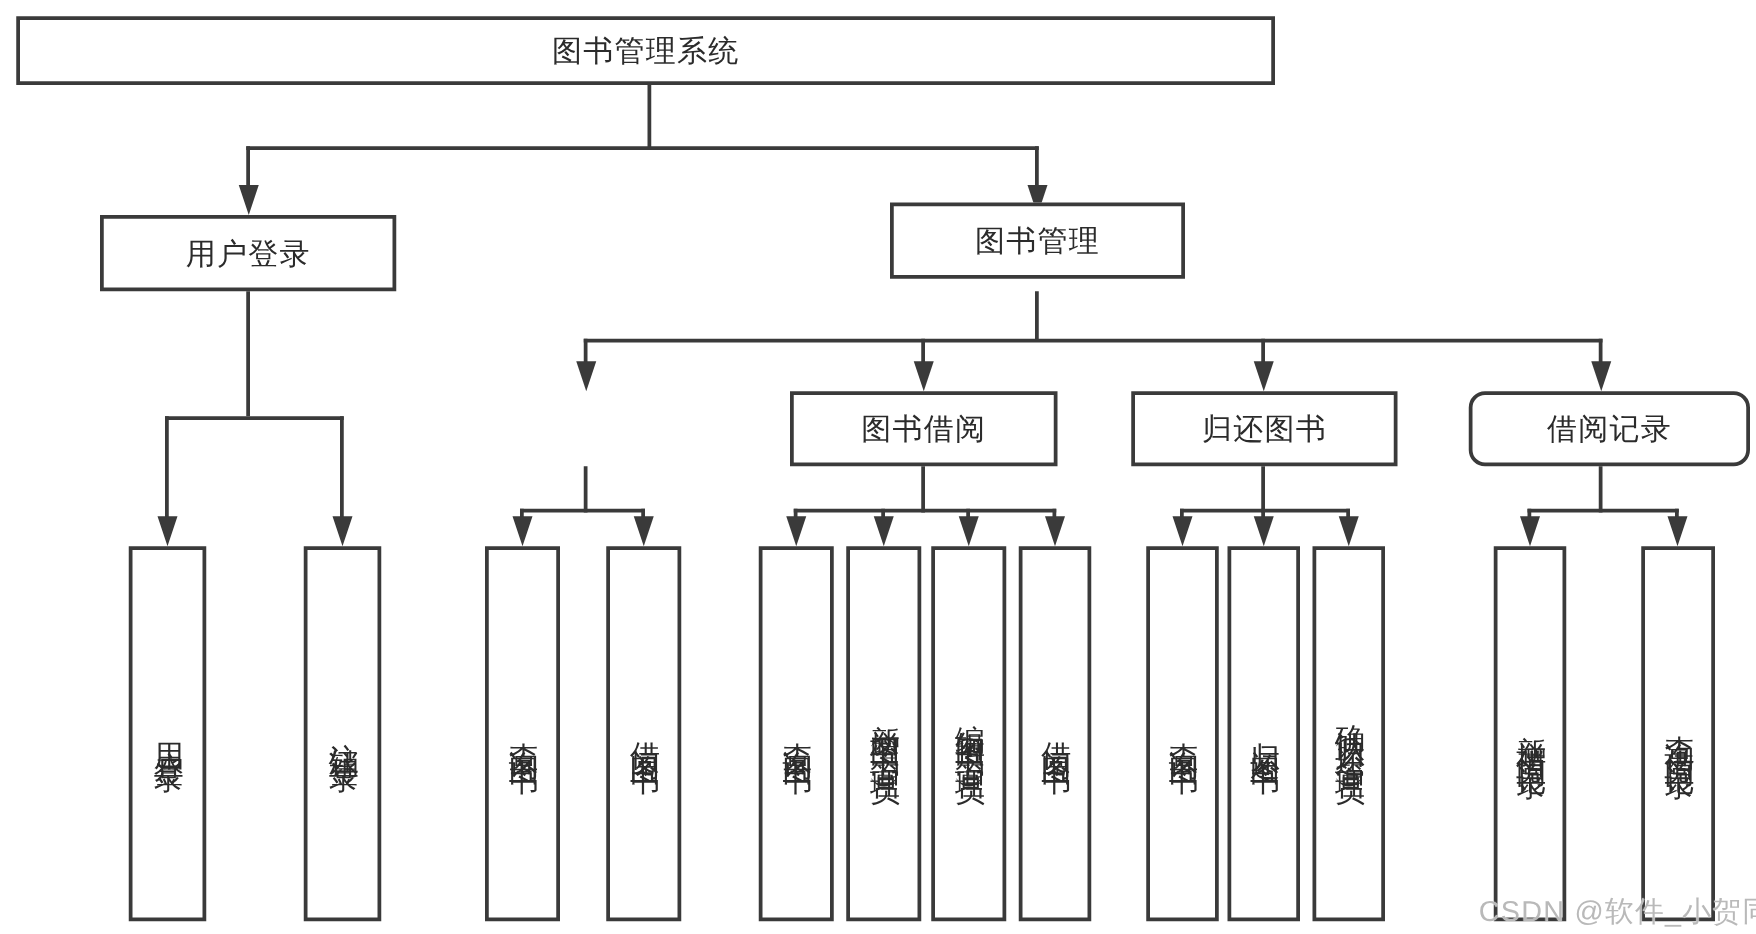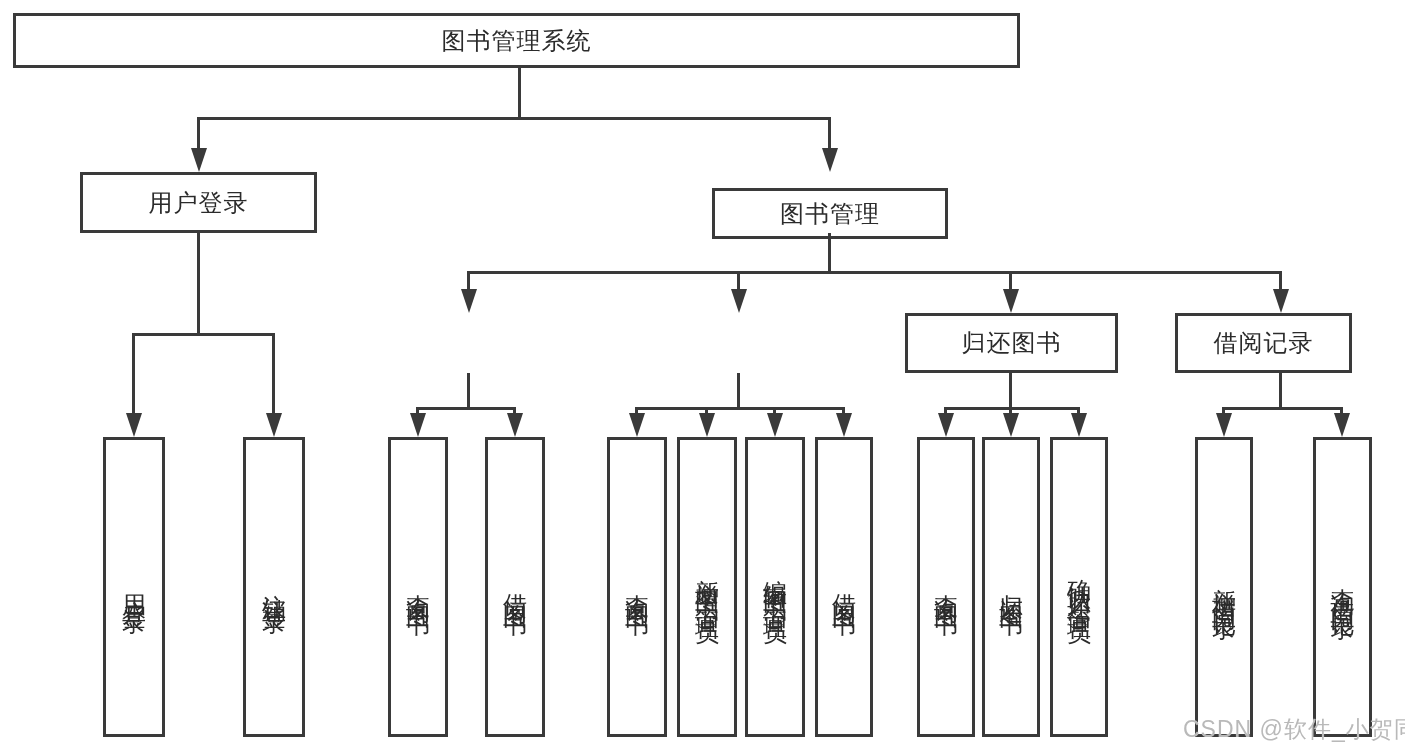--- a/index.html
+++ b/index.html
@@ -44,43 +44,44 @@
 
   <div class="vline" style="left:518px;top:68px;height:52px;"></div>
   <div class="hline" style="left:197px;top:117px;width:634px;"></div>
 
   <div class="vline" style="left:197px;top:117px;height:38px;"></div>
   <div class="arrow" style="left:191px;top:148px;"></div>
   <div class="vline" style="left:828px;top:117px;height:38px;"></div>
   <div class="arrow" style="left:822px;top:148px;"></div>
 
   <div class="box hbox" style="left:80px;top:172px;width:237px;height:61px;">用户登录</div>
-  <div class="box hbox" style="left:712px;top:188px;width:236px;height:51px;">图书管理</div>
+  <div class="box hbox" style="left:712px;top:162px;width:236px;height:61px;">图书管理</div>
 
   <div class="vline" style="left:197px;top:233px;height:100px;"></div>
   <div class="hline" style="left:132px;top:333px;width:143px;"></div>
   <div class="vline" style="left:132px;top:333px;height:84px;"></div>
   <div class="arrow" style="left:126px;top:413px;"></div>
   <div class="vline" style="left:272px;top:333px;height:84px;"></div>
   <div class="arrow" style="left:266px;top:413px;"></div>
 
   <div class="vline" style="left:828px;top:233px;height:40px;"></div>
   <div class="hline" style="left:467px;top:271px;width:815px;"></div>
 
   <div class="vline" style="left:467px;top:271px;height:24px;"></div>
   <div class="arrow" style="left:461px;top:289px;"></div>
   <div class="vline" style="left:737px;top:271px;height:24px;"></div>
   <div class="arrow" style="left:731px;top:289px;"></div>
   <div class="vline" style="left:1009px;top:271px;height:24px;"></div>
   <div class="arrow" style="left:1003px;top:289px;"></div>
   <div class="vline" style="left:1279px;top:271px;height:24px;"></div>
   <div class="arrow" style="left:1273px;top:289px;"></div>
 
+  <div class="box hbox" style="left:632px;top:313px;width:214px;height:60px;">图书借阅</div>
   <div class="box hbox" style="left:905px;top:313px;width:213px;height:60px;">归还图书</div>
-  <div class="box hbox" style="left:1175px;top:313px;width:177px;height:60px;">借阅记录</div>
+  <div class="box hbox" style="left:1175px;top:313px;width:225px;height:60px;border-radius:13px;">借阅记录</div>
 
   <div class="vline" style="left:467px;top:373px;height:37px;"></div>
   <div class="hline" style="left:416px;top:407px;width:100px;"></div>
   <div class="vline" style="left:416px;top:407px;height:10px;"></div>
   <div class="arrow" style="left:410px;top:413px;"></div>
   <div class="vline" style="left:513px;top:407px;height:10px;"></div>
   <div class="arrow" style="left:507px;top:413px;"></div>
 
   <div class="vline" style="left:737px;top:373px;height:37px;"></div>
   <div class="hline" style="left:635px;top:407px;width:210px;"></div>

